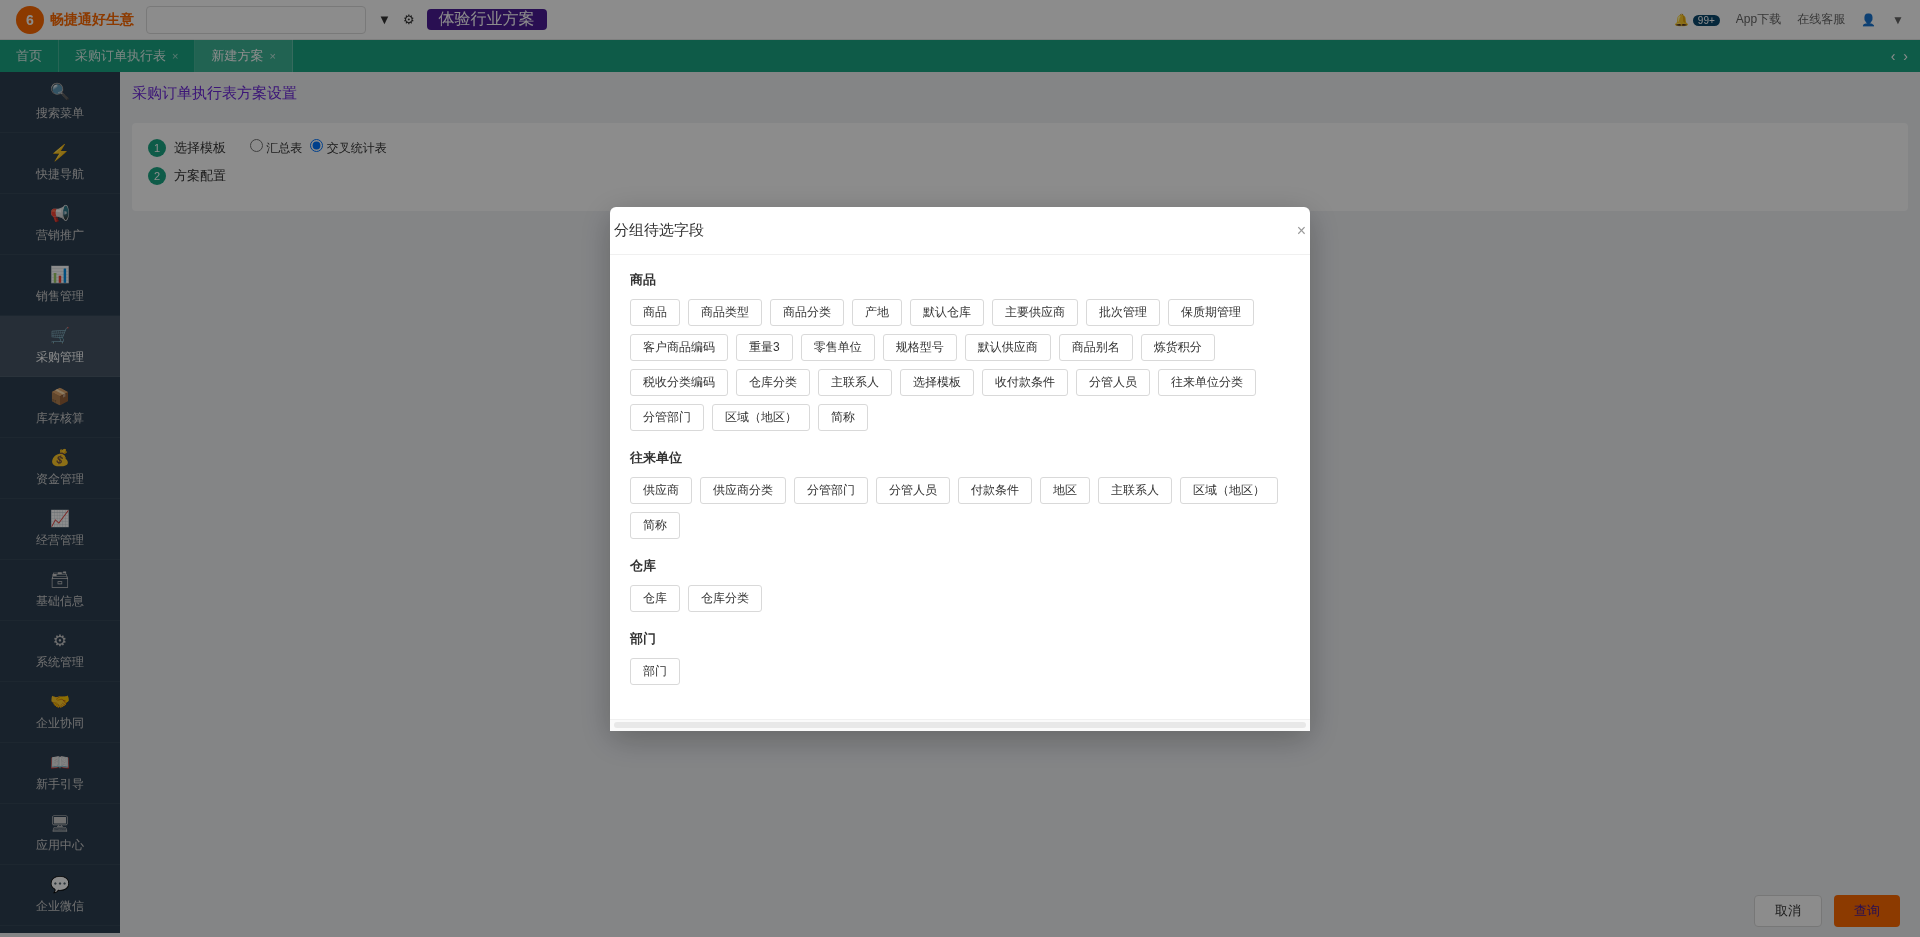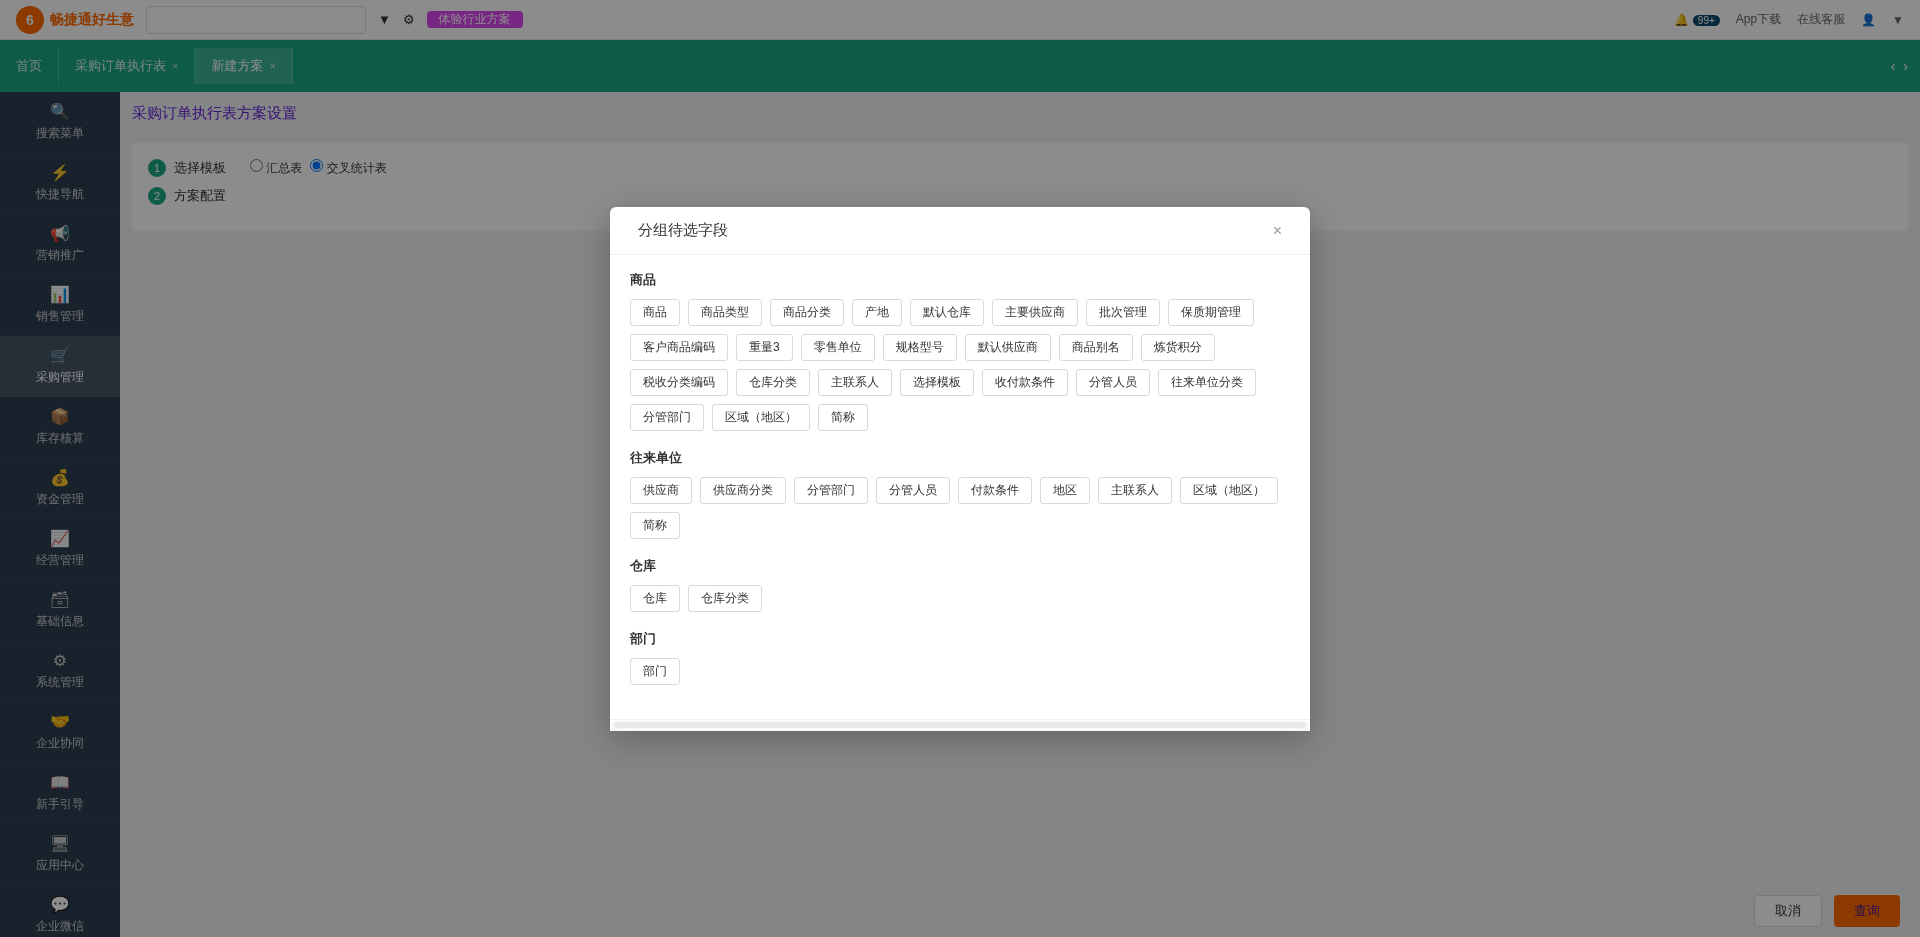--- a/index.html
+++ b/index.html
@@ -24,34 +24,34 @@
       width: 28px; height: 28px; background: #ff6a00; border-radius: 50%;
       display: flex; align-items: center; justify-content: center;
       color: white; font-size: 14px; font-weight: bold;
     }
     .header-search {
       flex: 1; max-width: 220px;
       height: 28px; border: 1px solid #ddd; border-radius: 4px;
       padding: 0 8px; font-size: 12px;
     }
     .header-btn-experience {
-      background: #d946ef; color: white; border: none; border-radius: 4px;
-      padding: 0 12px; font-size: 12px; cursor: pointer;
+      background: #4c1d95; color: white; border: none; border-radius: 4px;
+      padding: 0 12px; font-size: 16px; cursor: pointer;
     }
     .header-right {
       margin-left: auto; display: flex; align-items: center; gap: 16px; font-size: 12px; color: #666;
     }
     .header-right .badge {
       background: #0c4a6e; color: white; border-radius: 10px;
       padding: 0 5px; font-size: 10px; text-align: center;
     }
 
     
     .nav-tabs {
-      height: 52px; background: #1ba784;
+      height: 32px; background: #1ba784;
       display: flex; align-items: center; padding: 0 0;
     }
     .nav-tab {
       height: 36px; padding: 0 16px;
       display: flex; align-items: center; gap: 6px;
       color: rgba(255,255,255,0.85); font-size: 13px; cursor: pointer;
       border-right: 1px solid rgba(255,255,255,0.2);
     }
     .nav-tab.active { background: rgba(255,255,255,0.15); color: white; }
     .nav-tab .close-x { font-size: 11px; opacity: 0.7; }
@@ -92,21 +92,21 @@
     
     .modal {
       position: fixed; top: 50%; left: 50%; transform: translate(-50%, -50%);
       z-index: 200; background: white; border-radius: 6px;
       width: 700px; max-height: 580px;
       display: flex; flex-direction: column;
       box-shadow: 0 8px 32px rgba(0,0,0,0.25);
     }
     .modal-header {
       display: flex; align-items: flex-end; justify-content: space-between;
-      padding: 14px 28px; border-bottom: 1px solid #f0f0f0;
+      padding: 14px 4px; border-bottom: 1px solid #f0f0f0;
       font-size: 15px; font-weight: 500; flex-shrink: 0;
     }
     .modal-close { cursor: pointer; font-size: 16px; color: #999; }
     .modal-body {
       flex: 1; overflow-y: auto; padding: 16px 20px 0 20px;
     }
     .modal-scrollbar-area { padding-bottom: 16px; }
 
     
     .field-section { margin-bottom: 18px; }

